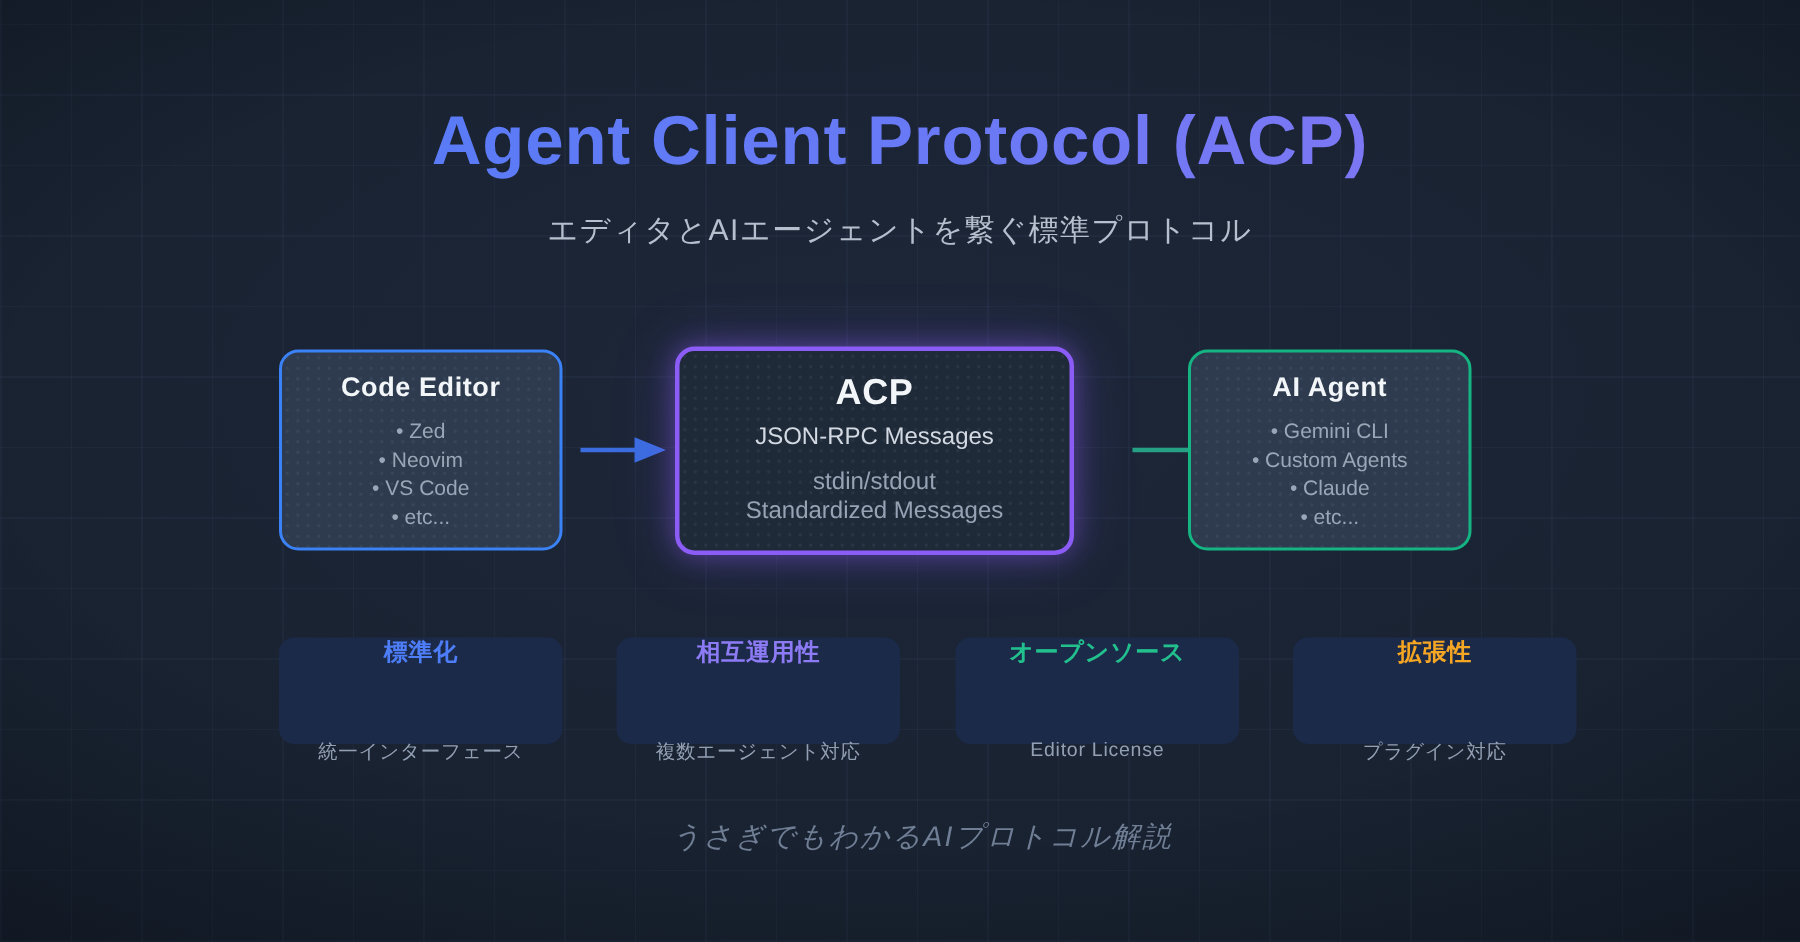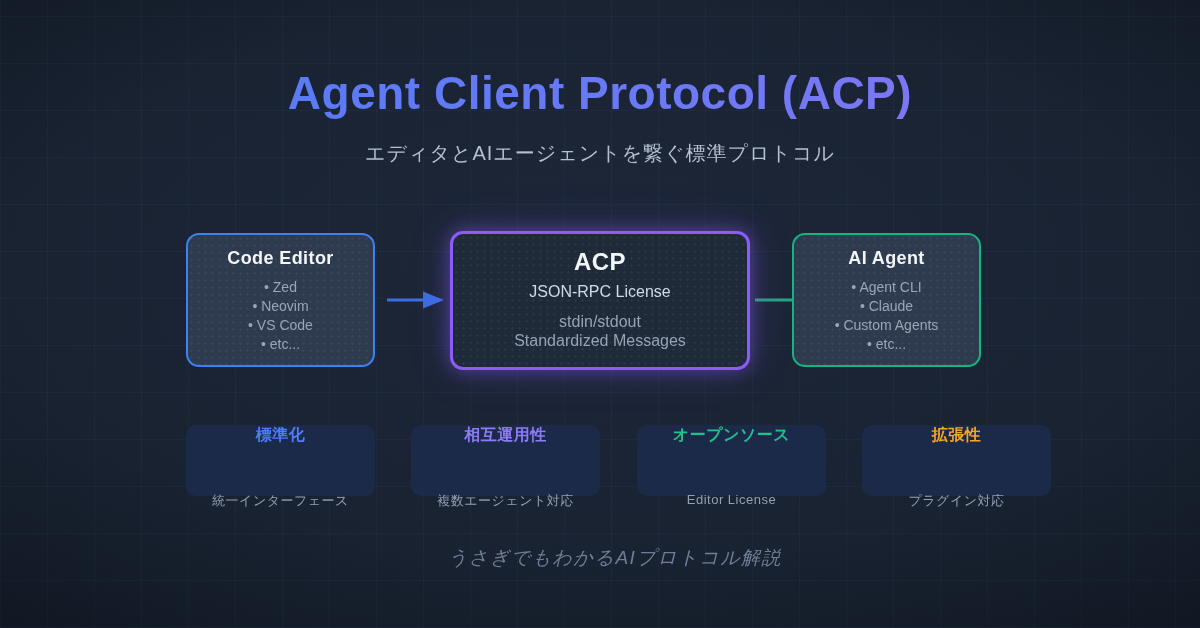--- a/index.html
+++ b/index.html
@@ -63,21 +63,21 @@
     padding-top: 13px;
     text-align: center;
   }
   .node-agent {
     left: 792px; top: 233px; width: 189px; height: 134px;
     background-color: #2e3b4e;
     border: 2px solid #14b583;
     padding-top: 13px;
   }
   .node-acp {
-    left: 450px; top: 231px; width: 300px; height: 139px;
+    left: 450px; top: 231px; width: 266px; height: 139px;
     background-color: #1f2a38;
     border: 3px solid #8b5cf6;
     box-shadow: 0 0 18px rgba(139,92,246,0.45), 0 0 42px rgba(139,92,246,0.22);
     padding-top: 14px;
   }
 
   .node-title {
     font-size: 18px;
     font-weight: 700;
     color: #f3f6f9;
@@ -164,35 +164,35 @@
     <div class="node-item">• etc...</div>
   </div>
 
   <svg class="arrow arrow-1" width="60" height="24" viewBox="0 0 60 24">
     <line x1="2" y1="12" x2="40" y2="12" stroke="#3b6de0" stroke-width="3"></line>
     <polygon points="38,3.5 59,12 38,20.5" fill="#3b6de0"></polygon>
   </svg>
 
   <div class="node node-acp">
     <div class="node-title">ACP</div>
-    <div class="acp-sub">JSON-RPC License</div>
+    <div class="acp-sub">JSON-RPC Messages</div>
     <div class="acp-line">stdin/stdout</div>
     <div class="acp-line">Standardized Messages</div>
   </div>
 
   <svg class="arrow arrow-2" width="70" height="24" viewBox="0 0 70 24">
     <line x1="2" y1="12" x2="48" y2="12" stroke="#27a184" stroke-width="3"></line>
     <polygon points="46,3.5 69,12 46,20.5" fill="#3b62d9"></polygon>
   </svg>
 
   <div class="node node-agent">
     <div class="node-title">AI Agent</div>
-    <div class="node-item">• Agent CLI</div>
+    <div class="node-item">• Gemini CLI</div>
+    <div class="node-item">• Custom Agents</div>
     <div class="node-item">• Claude</div>
-    <div class="node-item">• Custom Agents</div>
     <div class="node-item">• etc...</div>
   </div>
 
   <div class="feature-card fc-0">
     <div class="feature-title" style="color: rgb(77, 125, 247);">標準化</div>
     <div class="feature-subtitle">統一インターフェース</div>
   </div>
   <div class="feature-card fc-1">
     <div class="feature-title" style="color: rgb(141, 123, 245);">相互運用性</div>
     <div class="feature-subtitle">複数エージェント対応</div>

